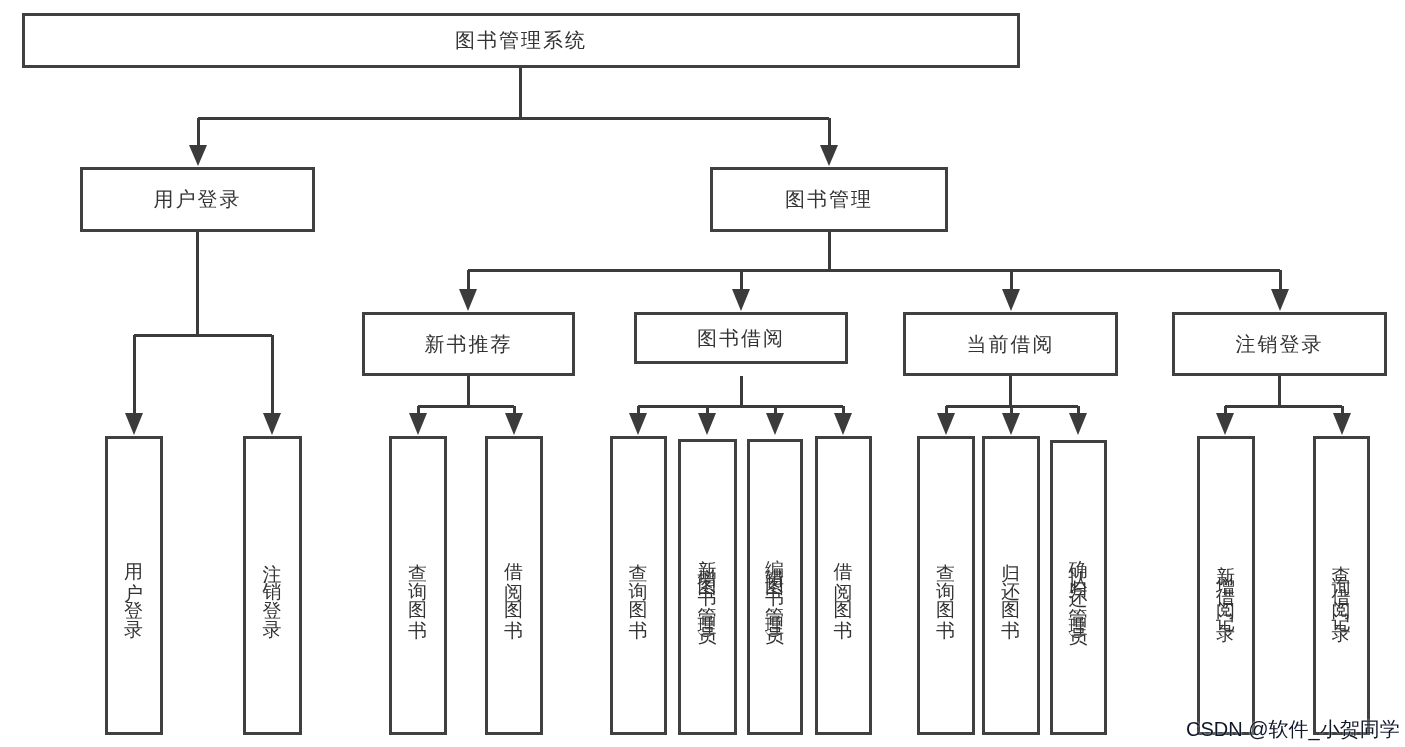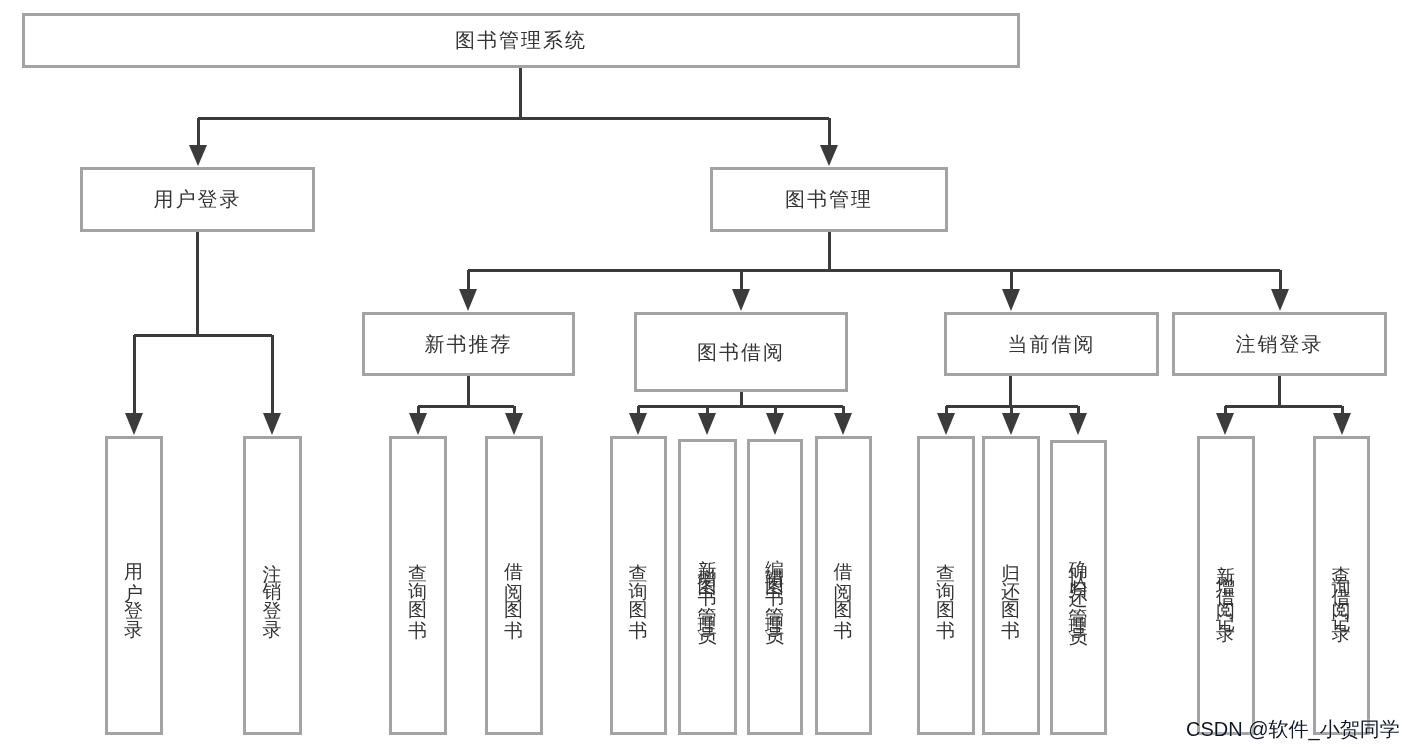--- a/index.html
+++ b/index.html
@@ -23,21 +23,21 @@
     shape-rendering: crispEdges;
   }
   svg.connectors polygon {
     fill: #3b3b3b;
     stroke: none;
   }
   .node {
     position: absolute;
     box-sizing: border-box;
     background: #ffffff;
-    border: 3px solid #a3a3a3;
+    border: 3px solid #404040;
     color: #333333;
     display: flex;
     align-items: center;
     justify-content: center;
   }
   .node.h {
     font-size: 20px;
     letter-spacing: 2px;
     white-space: nowrap;
   }
@@ -124,24 +124,24 @@
   <div class="node h" style="left:80px; top:167px; width:235px; height:65px;">
     <span>用户登录</span>
   </div>
   <div class="node h" style="left:710px; top:167px; width:238px; height:65px;">
     <span>图书管理</span>
   </div>
 
   <div class="node h" style="left:362px; top:312px; width:213px; height:64px;">
     <span>新书推荐</span>
   </div>
-  <div class="node h" style="left:634px; top:312px; width:214px; height:80px;">
+  <div class="node h" style="left:634px; top:312px; width:214px; height:52px;">
     <span>图书借阅</span>
   </div>
-  <div class="node h" style="left:903px; top:312px; width:215px; height:64px;margin-left:41px;">
+  <div class="node h" style="left:903px; top:312px; width:215px; height:64px;">
     <span>当前借阅</span>
   </div>
   <div class="node h" style="left:1172px; top:312px; width:215px; height:64px;">
     <span>注销登录</span>
   </div>
 
   <div class="node" style="left:105px; top:436px; width:58px; height:299px;">
     <span class="vt ls4">用户登录</span>
   </div>
   <div class="node" style="left:243px; top:436px; width:59px; height:299px;">

